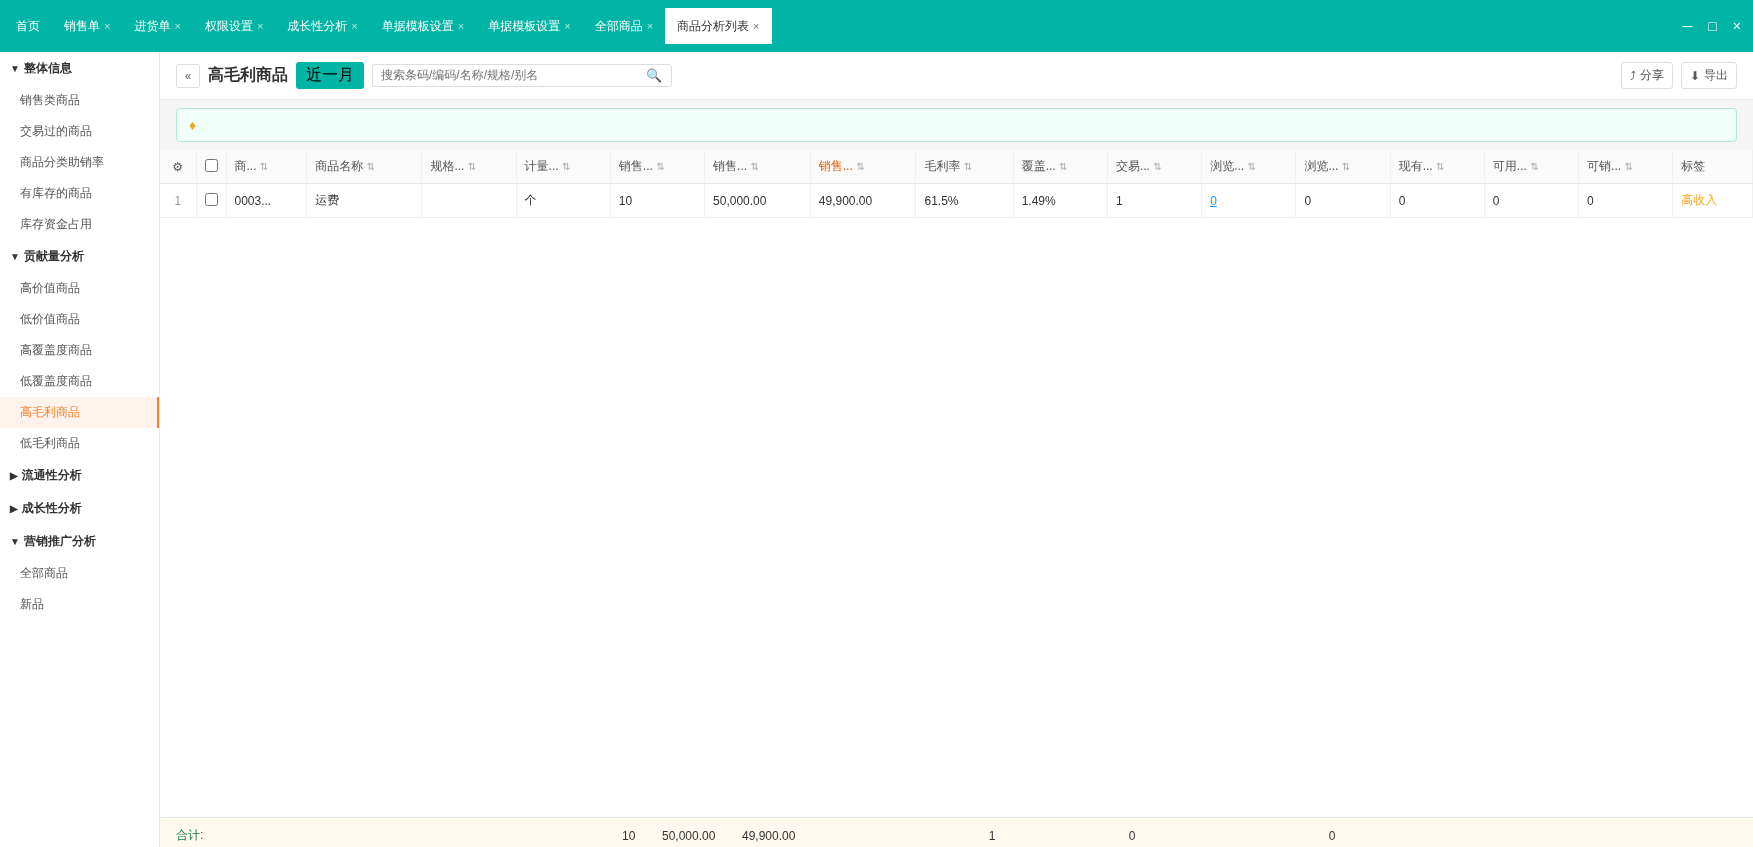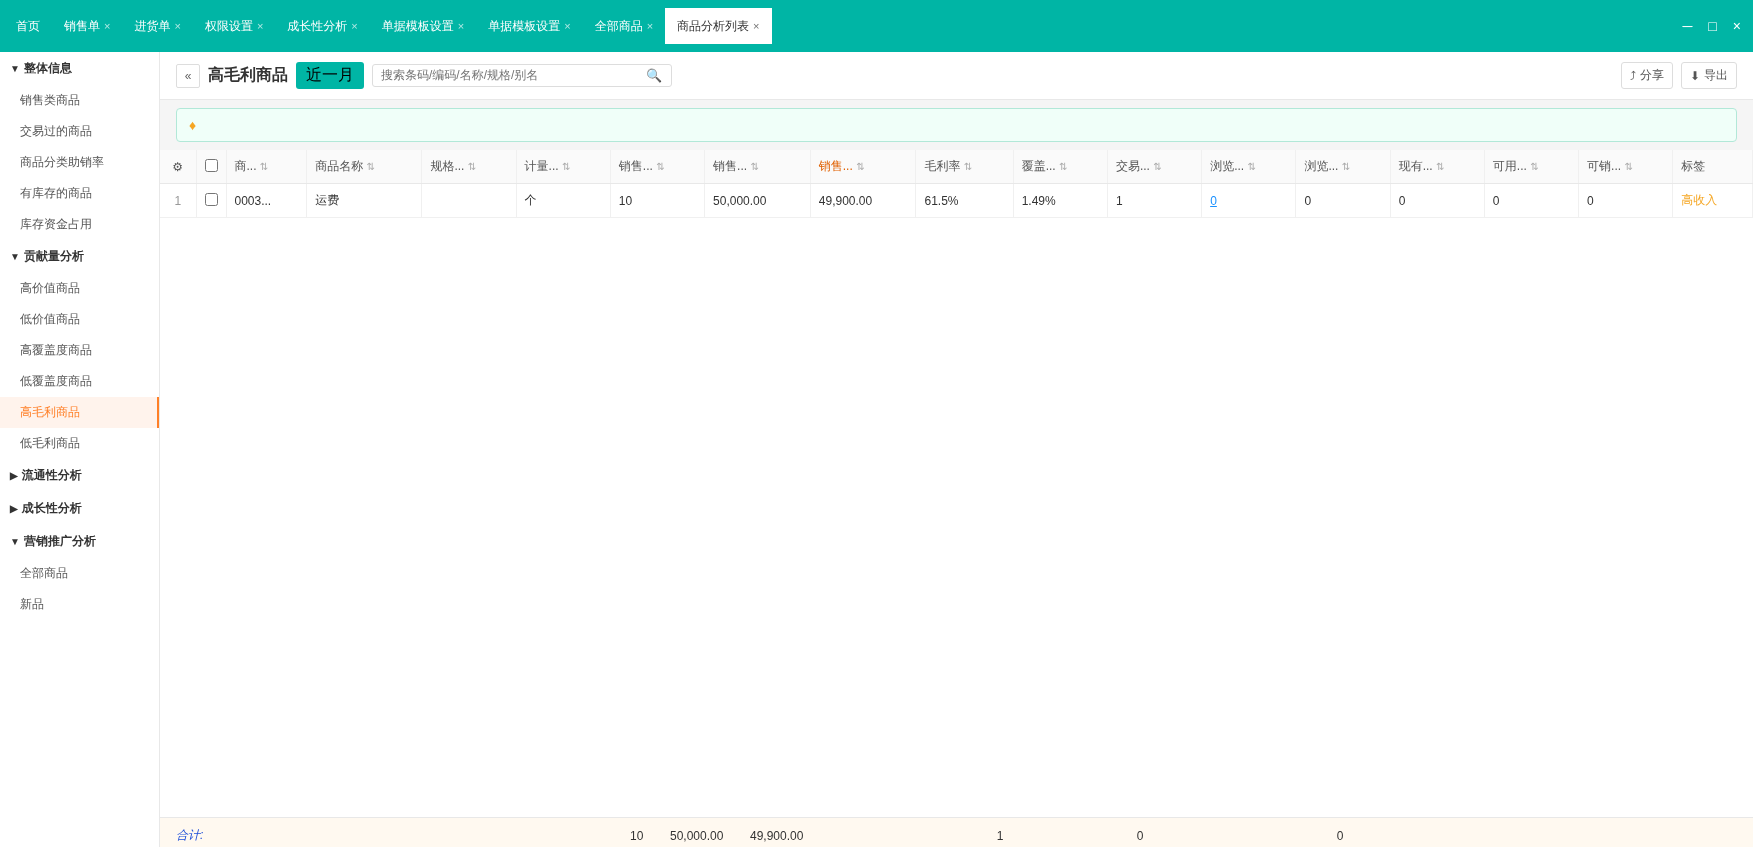--- a/index.html
+++ b/index.html
@@ -219,21 +219,21 @@
     .table-footer {
       display: flex;
       align-items: center;
       padding: 8px 16px;
       background: #fff9f0;
       border-top: 1px solid #e8e8e8;
       font-size: 12px;
       color: #333;
       min-height: 36px;
     }
-    .footer-label { color: #1d4ed8; margin-right: 16px; font-style: italic; }
+    .footer-label { color: #15803d; margin-right: 8px; }
     .footer-cell {
       padding: 0 8px;
       text-align: right;
       min-width: 80px;
     }
 
     
     .bottom-scrollbar {
       height: 10px;
       background: #f0f0f0;

